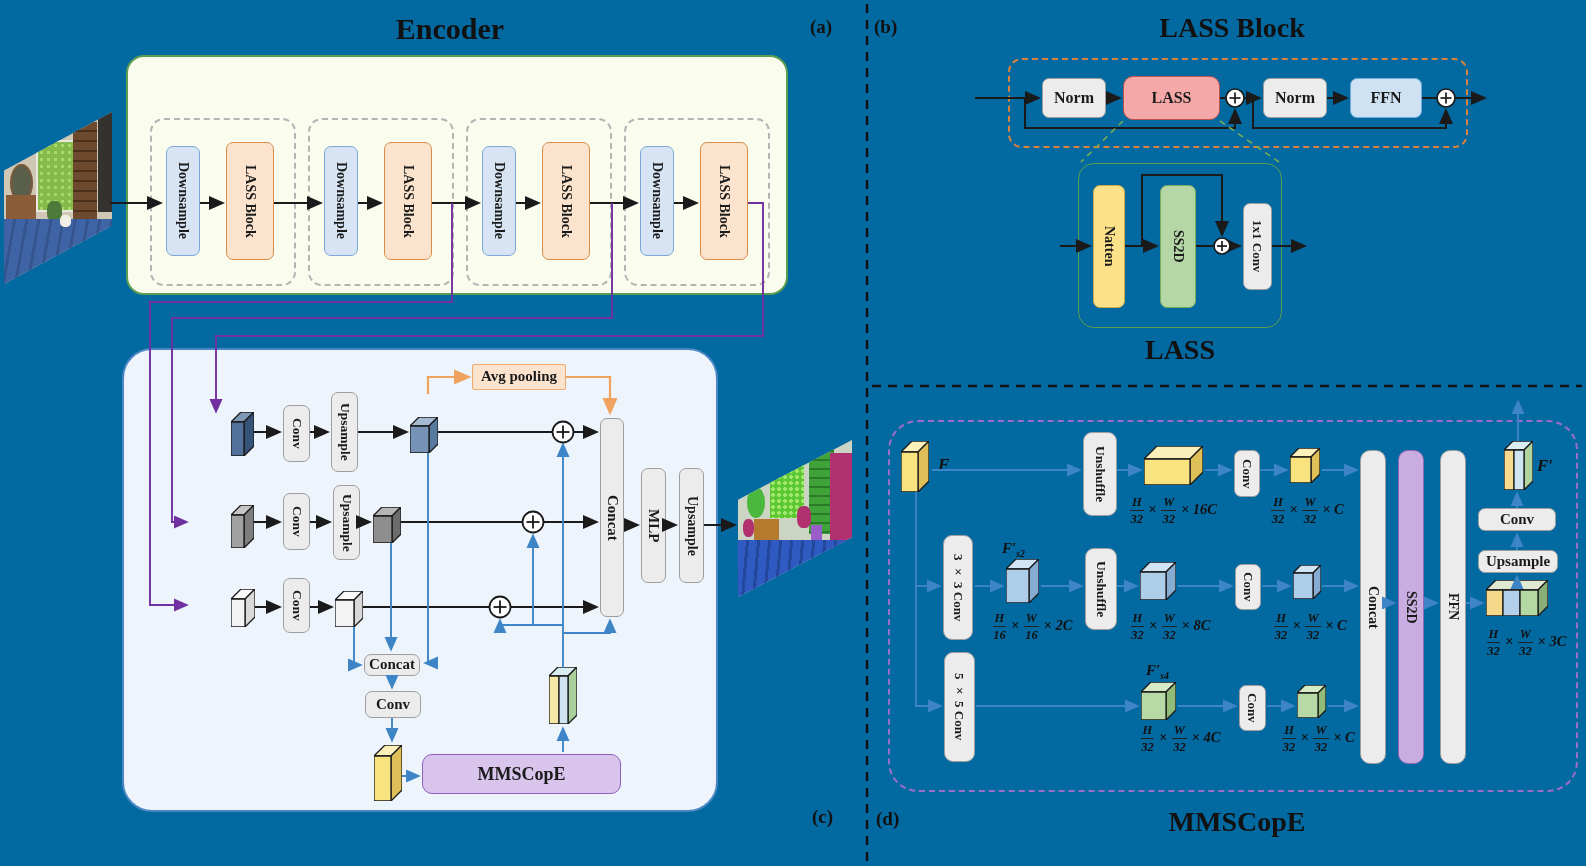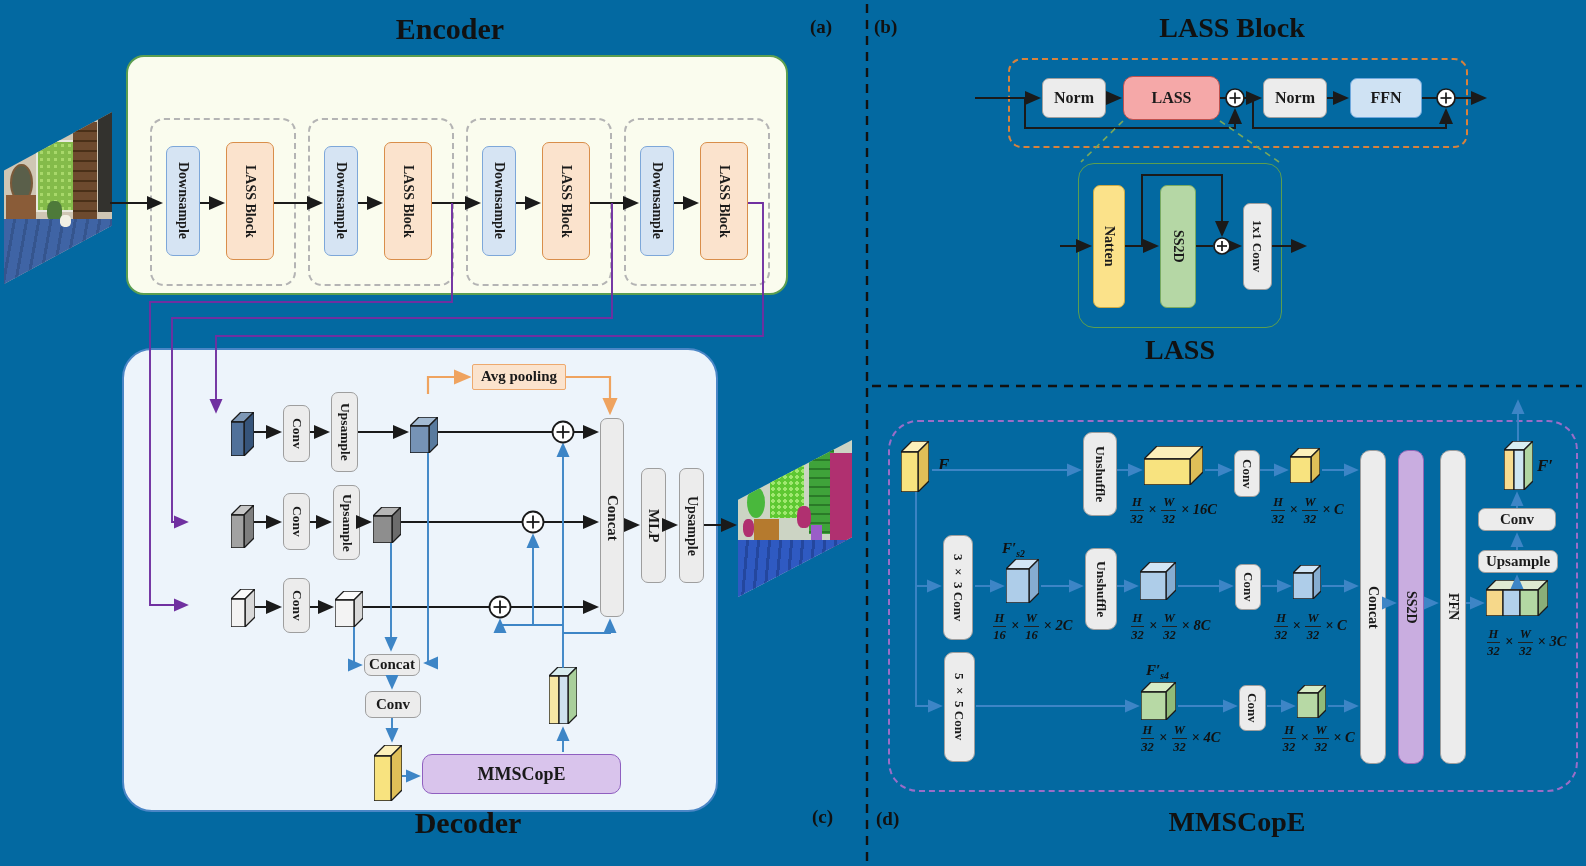--- a/index.html
+++ b/index.html
@@ -95,21 +95,20 @@
 
   <div class="box bluebox vt" style="left:166px;top:146px;width:34px;height:110px;font-size:14px;z-index:10;">Downsample</div>
   <div class="box peach vt" style="left:226px;top:142px;width:48px;height:118px;font-size:14px;z-index:10;">LASS Block</div>
   <div class="box bluebox vt" style="left:324px;top:146px;width:34px;height:110px;font-size:14px;z-index:10;">Downsample</div>
   <div class="box peach vt" style="left:384px;top:142px;width:48px;height:118px;font-size:14px;z-index:10;">LASS Block</div>
   <div class="box bluebox vt" style="left:482px;top:146px;width:34px;height:110px;font-size:14px;z-index:10;">Downsample</div>
   <div class="box peach vt" style="left:542px;top:142px;width:48px;height:118px;font-size:14px;z-index:10;">LASS Block</div>
   <div class="box bluebox vt" style="left:640px;top:146px;width:34px;height:110px;font-size:14px;z-index:10;">Downsample</div>
   <div class="box peach vt" style="left:700px;top:142px;width:48px;height:118px;font-size:14px;z-index:10;">LASS Block</div>
 
-  <div class="title" style="left:368px;top:806px;width:200px;">Decoder</div>
   <div class="tag" style="left:812px;top:806px;">(c)</div>
 
   <div class="frame" style="left:122px;top:348px;width:596px;height:464px;border:2px solid #4a86c6;border-radius:30px;background:#edf4fb;z-index:5;"></div>
 
   <div class="feat" style="left:202px;top:428px;">F<sub>4</sub></div>
   <div class="feat" style="left:202px;top:513px;">F<sub>3</sub></div>
   <div class="feat" style="left:202px;top:598px;">F<sub>2</sub></div>
   <div class="feat" style="left:404px;top:395px;">F<sub>up4</sub></div>
   <div class="feat" style="left:366px;top:485px;">F<sub>up3</sub></div>
   <div class="feat" style="left:338px;top:568px;">F′<sub>2</sub></div>

